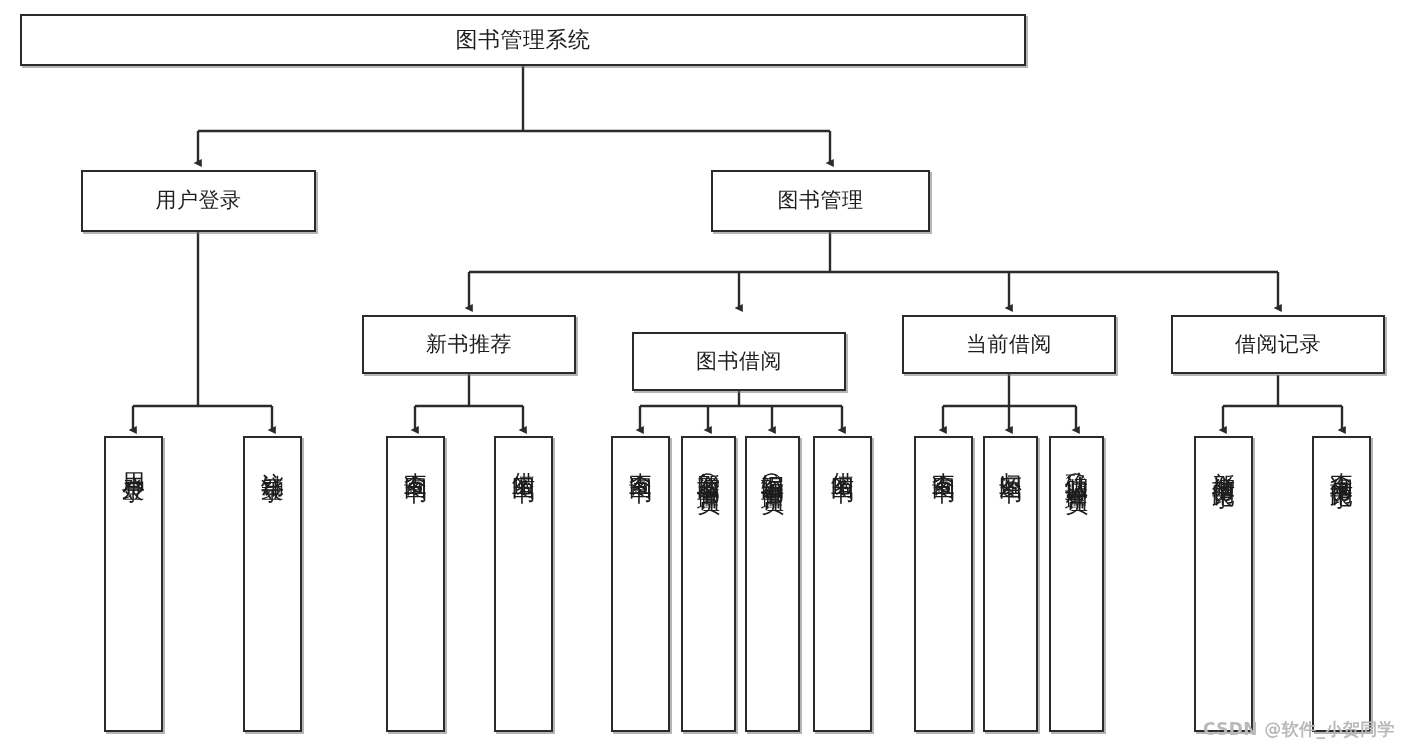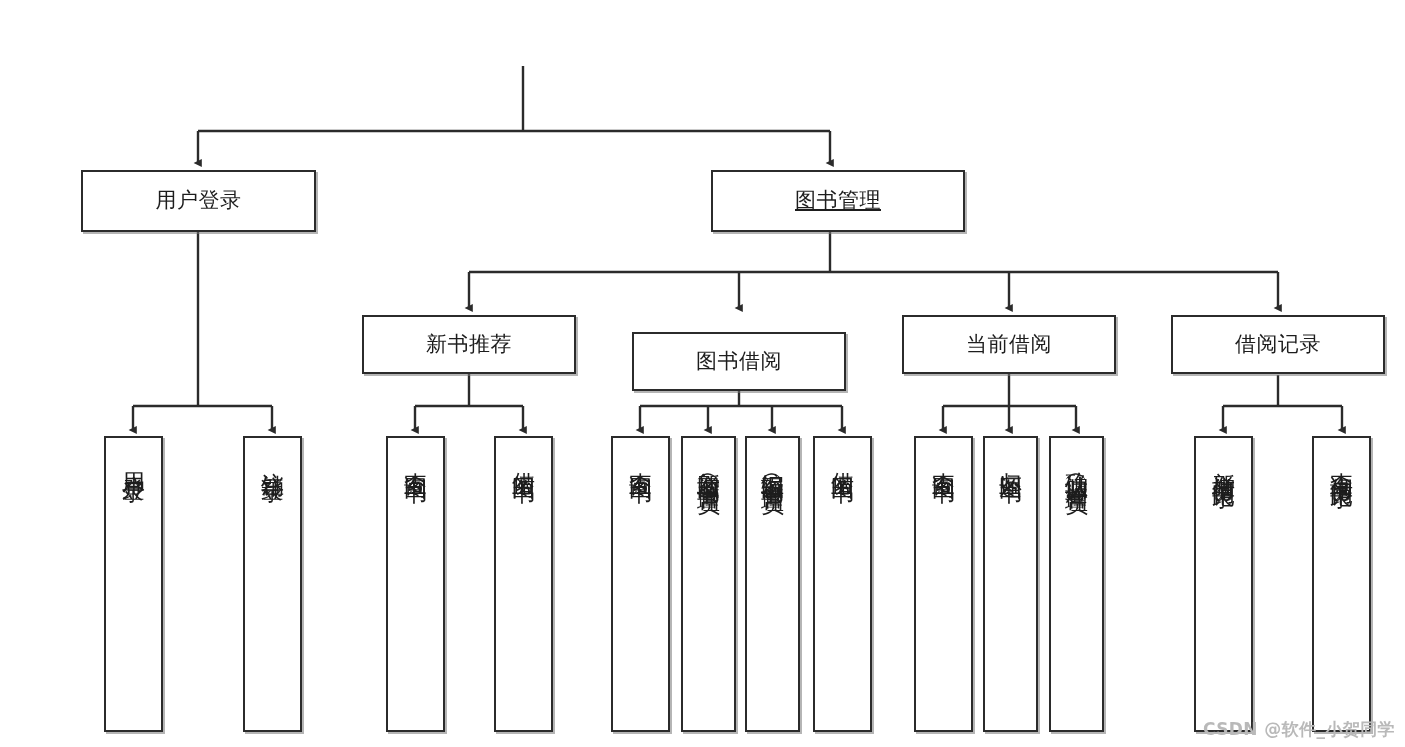--- a/index.html
+++ b/index.html
@@ -98,25 +98,28 @@
       <path d="M1009,406 L1009,430" marker-end="url(#arrow)"></path>
       <path d="M1076,406 L1076,430" marker-end="url(#arrow)"></path>
 
       <path d="M1278,375 L1278,406"></path>
       <path d="M1223,406 L1342,406"></path>
       <path d="M1223,406 L1223,430" marker-end="url(#arrow)"></path>
       <path d="M1342,406 L1342,430" marker-end="url(#arrow)"></path>
     </g>
   </svg>
 
+  <div class="node root" style="left:20px;top:14px;width:1006px;height:52px;">
+    <span class="label">图书管理系统</span>
+  </div>
 
   <div class="node" style="left:81px;top:170px;width:235px;height:62px;">
     <span class="label">用户登录</span>
   </div>
-  <div class="node" style="left:711px;top:170px;width:254px;height:62px;text-decoration:underline;">
+  <div class="node" style="left:711px;top:170px;width:219px;height:62px;">
     <span class="label">图书管理</span>
   </div>
 
   <div class="node" style="left:362px;top:315px;width:214px;height:59px;align-items:center;">
     <span class="label">新书推荐</span>
   </div>
   <div class="node" style="left:632px;top:332px;width:214px;height:59px;">
     <span class="label">图书借阅</span>
   </div>
   <div class="node" style="left:1171px;top:315px;width:214px;height:59px;">

